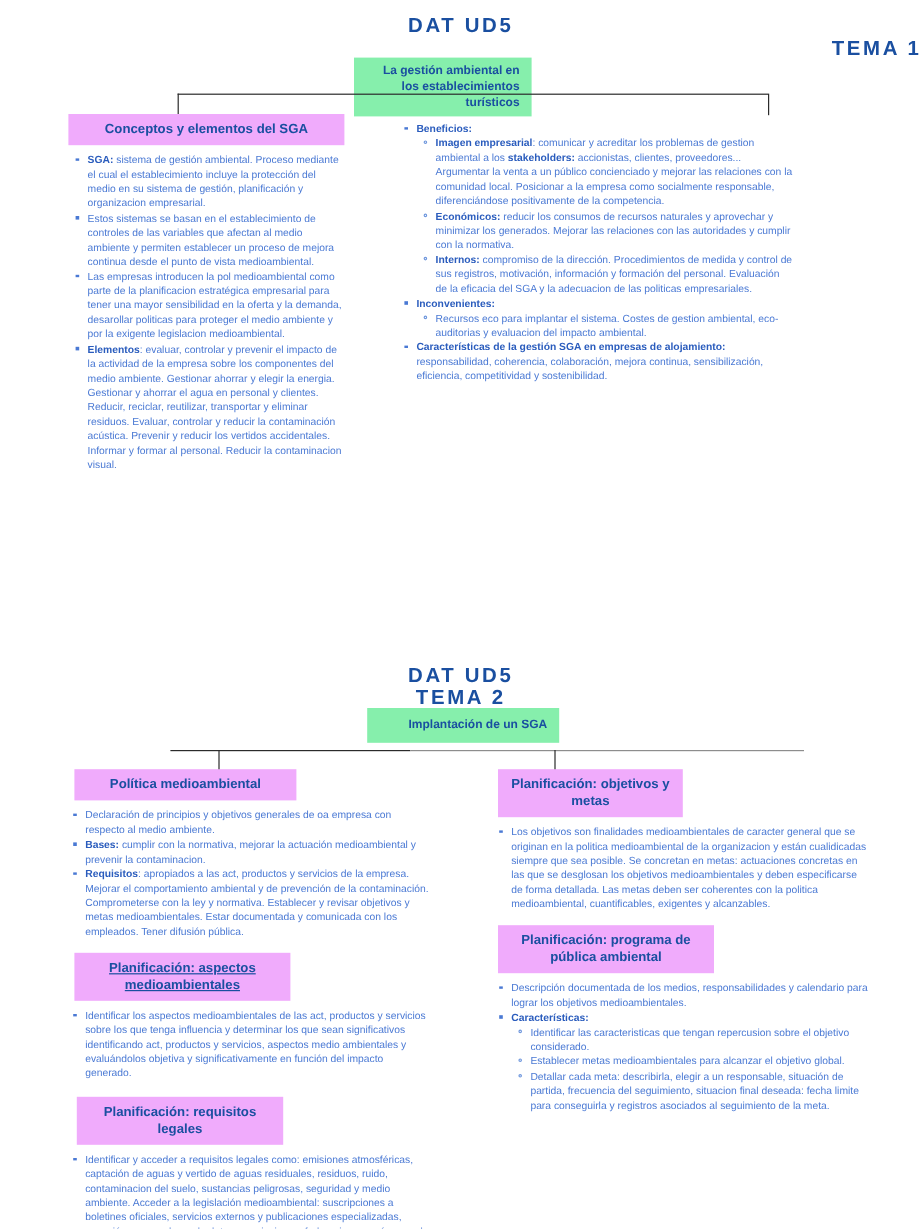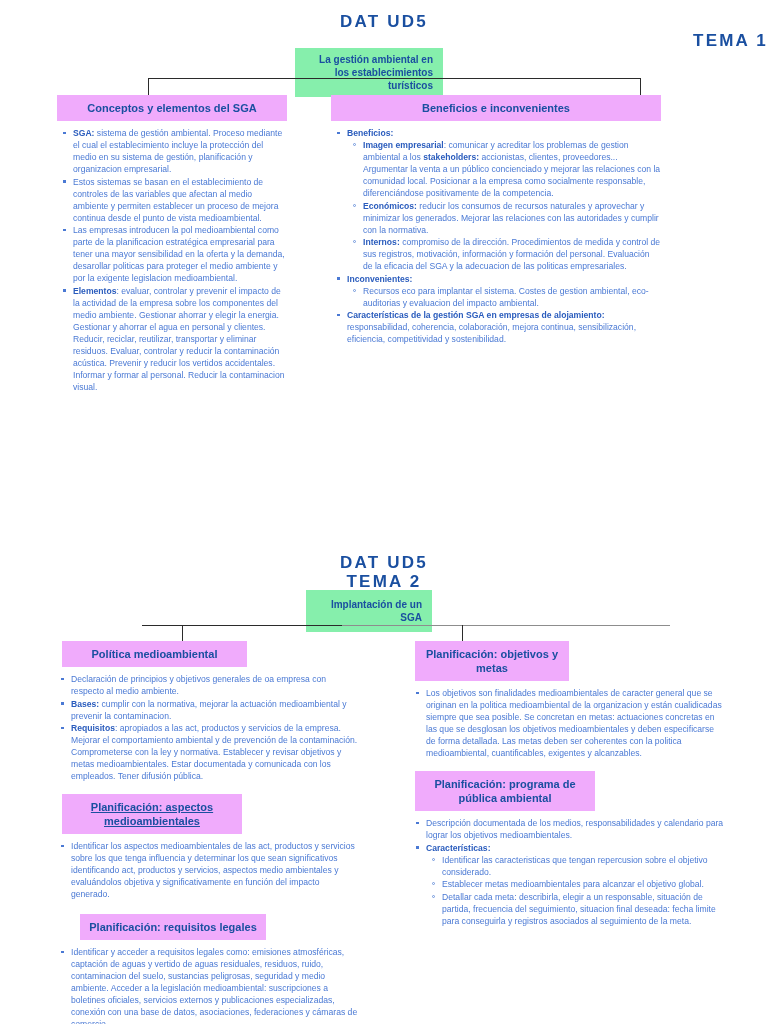--- a/index.html
+++ b/index.html
@@ -142,21 +142,20 @@
       <div class="card-head">Conceptos y elementos del SGA</div>
       <ul class="lvl1">
         <li><b>SGA:</b><span> sistema de gestión ambiental. Proceso mediante el cual el establecimiento incluye la protección del medio en su sistema de gestión, planificación y organizacion empresarial.</span></li>
         <li><span>Estos sistemas se basan en el establecimiento de controles de las variables que afectan al medio ambiente y permiten establecer un proceso de mejora continua desde el punto de vista medioambiental.</span></li>
         <li><span>Las empresas introducen la pol medioambiental como parte de la planificacion estratégica empresarial para tener una mayor sensibilidad en la oferta y la demanda, desarollar politicas para proteger el medio ambiente y por la exigente legislacion medioambiental.</span></li>
         <li><b>Elementos</b><span>: evaluar, controlar y prevenir el impacto de la actividad de la empresa sobre los componentes del medio ambiente. Gestionar ahorrar y elegir la energia. Gestionar y ahorrar el agua en personal y clientes. Reducir, reciclar, reutilizar, transportar y eliminar residuos. Evaluar, controlar y reducir la contaminación acústica. Prevenir y reducir los vertidos accidentales. Informar  y formar al personal. Reducir la contaminacion visual.</span></li>
       </ul>
     </div>
 
     <div class="col" style="left:331px; top:95px; width:330px;">
-      <div class="card-head">Beneficios e inconvenientes</div>
       <ul class="lvl1">
         <li>
           <b>Beneficios:</b>
           <ul class="lvl2">
             <li><b>Imagen empresarial</b><span>: comunicar y acreditar los problemas de gestion ambiental a los </span><b>stakeholders:</b><span> accionistas, clientes, proveedores... Argumentar la venta a un público concienciado y mejorar las relaciones con la comunidad local. Posicionar a la empresa como socialmente responsable, diferenciándose positivamente de la competencia.</span></li>
             <li><b>Económicos:</b><span> reducir los consumos de recursos naturales y aprovechar y minimizar los generados. Mejorar las relaciones con las autoridades y cumplir con la normativa.</span></li>
             <li><b>Internos:</b><span> compromiso de la dirección. Procedimientos de medida y control de sus registros, motivación, información y formación del personal. Evaluación de la eficacia del SGA y la adecuacion de las politicas empresariales.</span></li>
           </ul>
         </li>
         <li>
@@ -168,21 +167,21 @@
         <li><b>Características de la gestión SGA en empresas de alojamiento:</b><span> responsabilidad, coherencia, colaboración, mejora continua, sensibilización, eficiencia, competitividad y sostenibilidad.</span></li>
       </ul>
     </div>
   </div>
 
   <div>
 
     <div class="doc-title" style="position:absolute; left:0; top:553px; width:768px;">DAT UD5</div>
     <div class="doc-title" style="position:absolute; left:0; top:572px; width:768px;">TEMA 2</div>
 
-    <div class="subject-box" style="position:absolute; left:306px; top:590px; width:126px; padding-top:8px; padding-bottom:8px;">Implantación de un SGA</div>
+    <div class="subject-box" style="position:absolute; left:306px; top:590px; width:160px; padding-top:8px; padding-bottom:8px;">Implantación de un SGA</div>
 
     <div class="connector" style="left:0; top:0;">
       <div class="conn-h" style="left:142px; top:625px; width:200px;"></div>
       <div class="conn-h-light" style="left:342px; top:625px; width:328px;"></div>
       <div class="conn-v" style="left:182px; top:625px; height:18px;"></div>
       <div class="conn-v" style="left:462px; top:625px; height:18px;"></div>
     </div>
 
     <div class="col" style="left:55px; top:641px; width:305px;">
 
@@ -196,21 +195,21 @@
       </div>
 
       <div style="margin-top:12px;">
         <div class="card-head" style="width:180px; margin-left:7px;text-decoration:underline;">Planificación: aspectos medioambientales</div>
         <ul class="lvl1">
           <li><span>Identificar los aspectos medioambientales de las act, productos y servicios sobre los que tenga influencia y determinar los que sean significativos identificando act, productos y servicios, aspectos medio ambientales y evaluándolos objetiva y significativamente en función del impacto generado.</span></li>
         </ul>
       </div>
 
       <div style="margin-top:14px;">
-        <div class="card-head" style="width:186px; margin-left:25px;">Planificación: requisitos legales</div>
+        <div class="card-head" style="width:172px; margin-left:9px;">Planificación: requisitos legales</div>
         <ul class="lvl1">
           <li><span>Identificar y acceder a requisitos legales como: emisiones atmosféricas, captación de aguas y vertido de aguas residuales, residuos, ruido, contaminacion del suelo, sustancias peligrosas, seguridad y medio ambiente. Acceder a la legislación medioambiental: suscripciones a boletines oficiales, servicios externos y publicaciones especializadas, conexión con una base de datos, asociaciones, federaciones y cámaras de comercio.</span></li>
         </ul>
       </div>
     </div>
 
     <div class="col" style="left:410px; top:641px; width:315px;">
 
       <div>
         <div class="card-head" style="width:154px; margin-left:5px;">Planificación: objetivos y metas</div>

